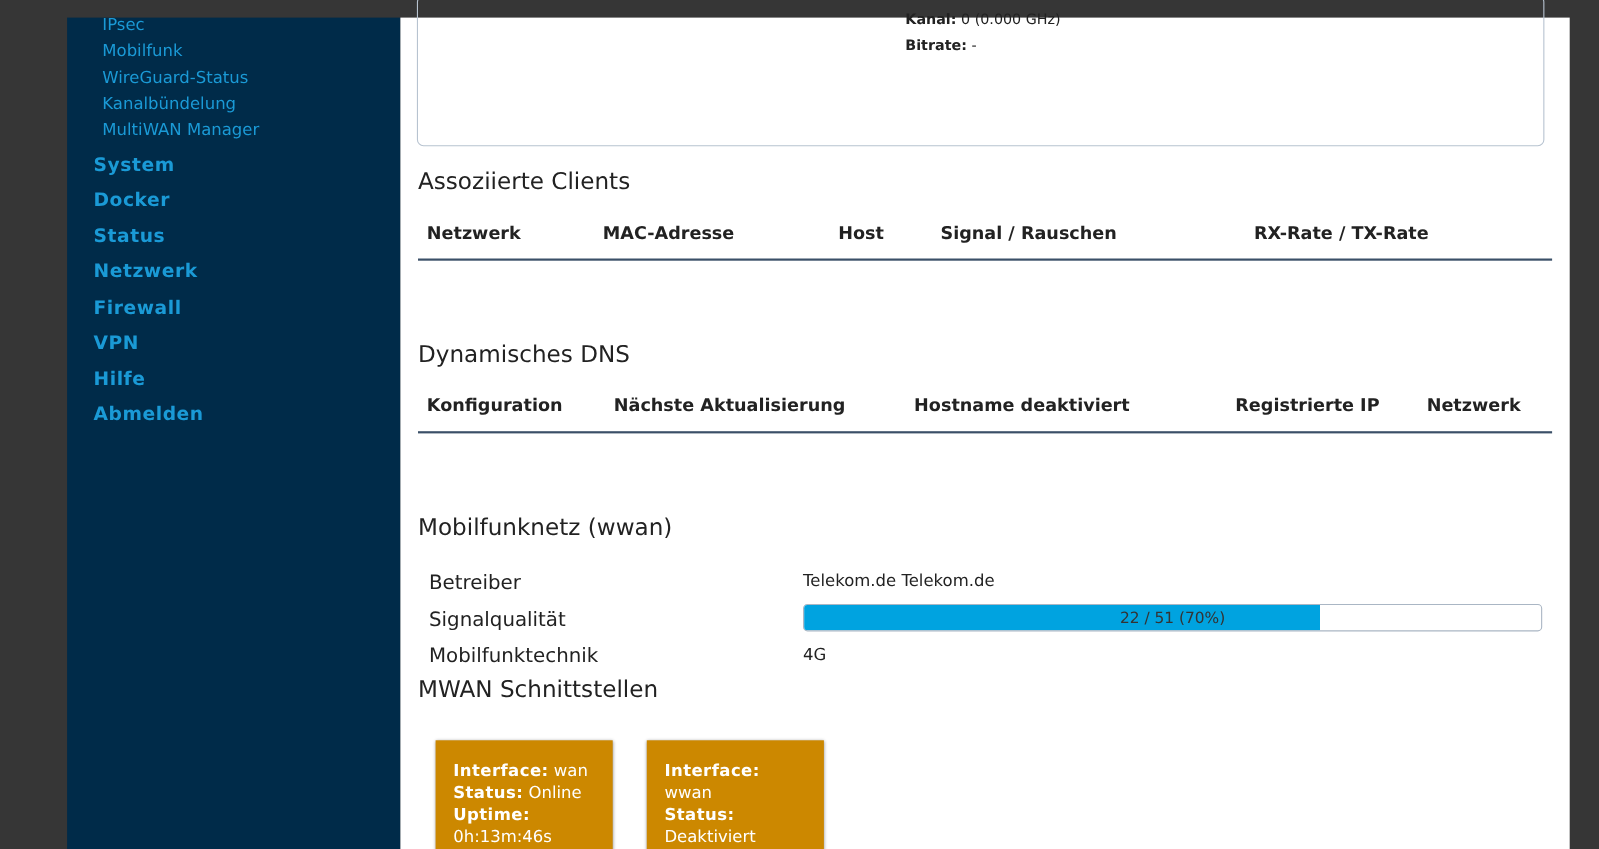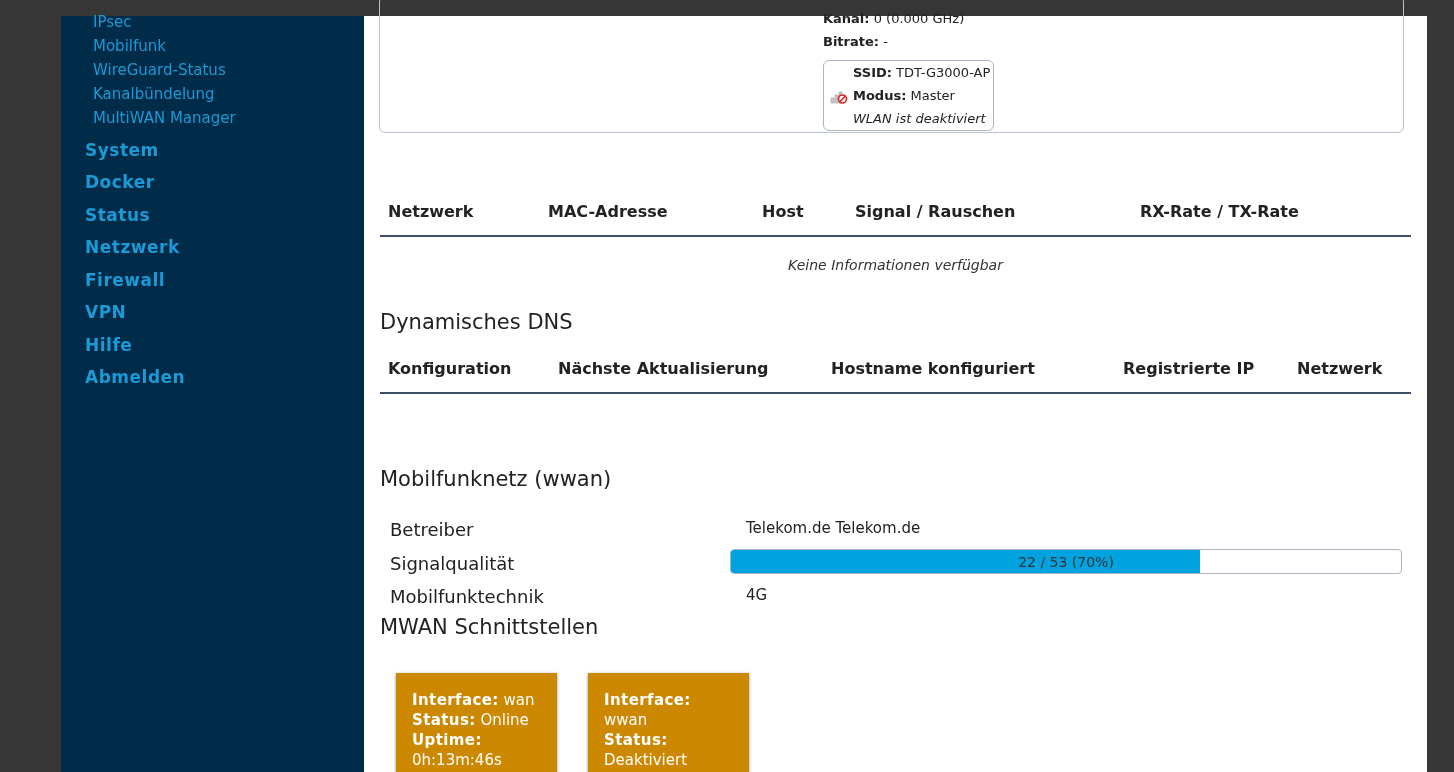--- a/index.html
+++ b/index.html
@@ -87,21 +87,21 @@
       position: absolute; left: 16px; width: 1031px;
       text-align: center;
       font-size: 14px; font-style: italic; color: #333;
     }
     .kv-label {
       position: absolute; left: 26px;
       font-size: 18px; color: #222; white-space: nowrap;
     }
     .kv-value {
       position: absolute; left: 366px;
-      font-size: 15px; color: #222; white-space: nowrap; margin-left: 16px;
+      font-size: 15px; color: #222; white-space: nowrap;
     }
     .progress {
       position: absolute; left: 366px; top: 533px;
       width: 672px; height: 25px;
       border: 1px solid #aab6c4;
       border-radius: 4px;
       box-sizing: border-box;
       overflow: hidden;
       background: #fff;
     }
@@ -152,65 +152,45 @@
 
     <div class="wifi-box">
       <div class="wifi-line" style="top:14px">
         <b>Kanal:</b>
         <span>0 (0.000 GHz)</span>
       </div>
       <div class="wifi-line" style="top:37px">
         <b>Bitrate:</b>
         <span>-</span>
       </div>
-      <div class="ssid-card" style="top:63px">
-        <span class="ssid-icon">
-          <svg width="18" height="16" viewBox="0 0 18 16">
-            <rect x="1" y="10" width="3" height="5" fill="#c8c8c8" stroke="#999" stroke-width="0.5"></rect>
-            <rect x="5" y="7" width="3" height="8" fill="#c8c8c8" stroke="#999" stroke-width="0.5"></rect>
-            <rect x="9" y="4" width="3" height="11" fill="#c8c8c8" stroke="#999" stroke-width="0.5"></rect>
-            <circle cx="12.5" cy="11" r="4" fill="#fff" stroke="#d22" stroke-width="1.6"></circle>
-            <line x1="9.8" y1="13.7" x2="15.2" y2="8.3" stroke="#d22" stroke-width="1.6"></line>
-          </svg>
-        </span>
-        <div class="ln" style="top:4px">
-          <b>SSID:</b>
-          <span>TDT-G3000-AP</span>
-        </div>
-        <div class="ln" style="top:27px">
-          <b>Modus:</b>
-          <span>Master</span>
-        </div>
-        <div class="ln" style="top:50px;font-style:italic">WLAN ist deaktiviert</div>
-      </div>
-    </div>
-
+    </div>
+
+    <h3 style="top:137px">Assoziierte Clients</h3>
     <div class="th" style="left:24px;top:186px">Netzwerk</div>
     <div class="th" style="left:184px;top:186px">MAC-Adresse</div>
     <div class="th" style="left:398px;top:186px">Host</div>
     <div class="th" style="left:491px;top:186px">Signal / Rauschen</div>
     <div class="th" style="left:776px;top:186px">RX-Rate / TX-Rate</div>
     <div class="hr" style="top:219px"></div>
-    <div class="empty" style="top:241px">Keine Informationen verfügbar</div>
 
     <h3 style="top:294px">Dynamisches DNS</h3>
     <div class="th" style="left:24px;top:343px">Konfiguration</div>
     <div class="th" style="left:194px;top:343px">Nächste Aktualisierung</div>
-    <div class="th" style="left:467px;top:343px">Hostname konfiguriert</div>
+    <div class="th" style="left:467px;top:343px">Hostname deaktiviert</div>
     <div class="th" style="left:759px;top:343px">Registrierte IP</div>
     <div class="th" style="left:933px;top:343px">Netzwerk</div>
     <div class="hr" style="top:376px"></div>
 
     <h3 style="top:451px">Mobilfunknetz (wwan)</h3>
     <div class="kv-label" style="top:503px">Betreiber</div>
     <div class="kv-value" style="top:503px">Telekom.de Telekom.de</div>
     <div class="kv-label" style="top:537px">Signalqualität</div>
     <div class="progress">
       <div class="progress-fill" id="sigfill" style="width: 70%; background: rgb(0, 163, 224);"></div>
-      <div class="progress-text">22 / 53 (70%)</div>
+      <div class="progress-text">22 / 51 (70%)</div>
     </div>
     <div class="kv-label" style="top:570px">Mobilfunktechnik</div>
     <div class="kv-value" style="top:570px">4G</div>
 
     <h3 style="top:599px">MWAN Schnittstellen</h3>
     <div class="mwan-card" style="left:32px">
       <div><b>Interface:</b> <span>wan</span></div>
       <div><b>Status:</b> <span>Online</span></div>
       <div><b>Uptime:</b></div>
       <div>0h:13m:46s</div>

